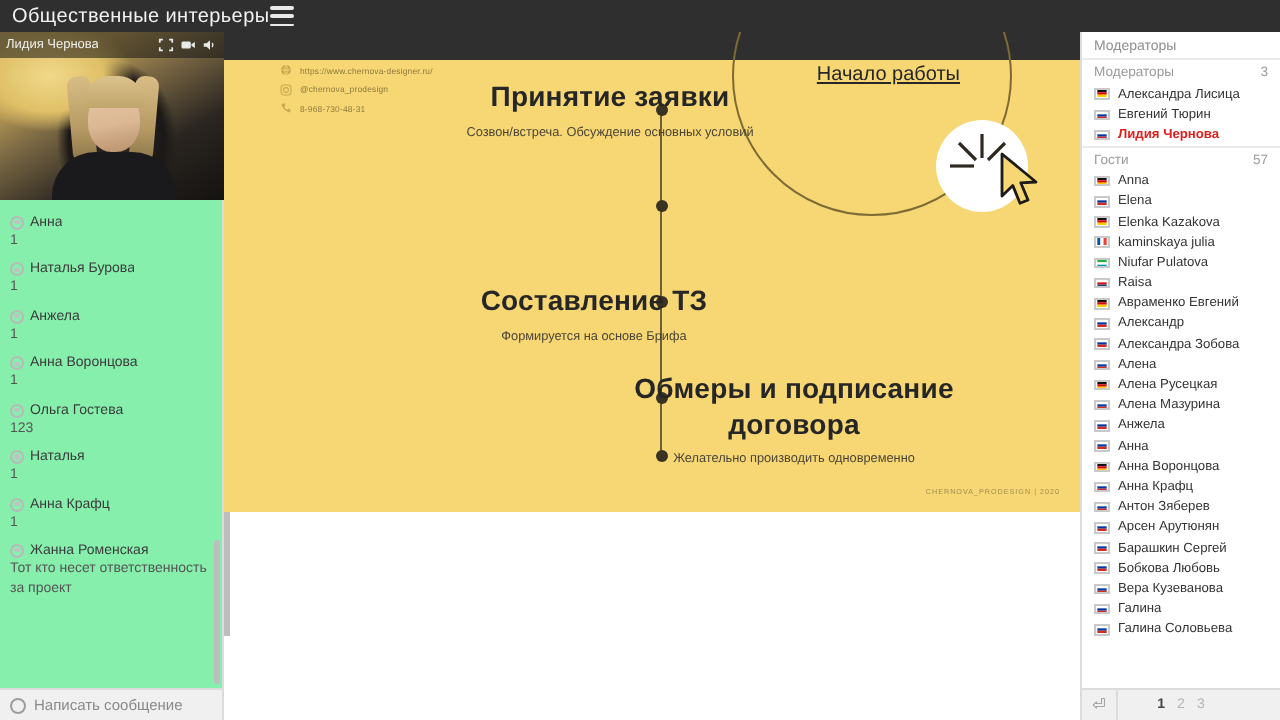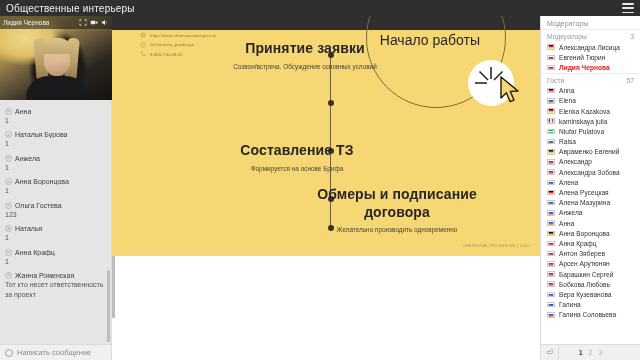--- a/index.html
+++ b/index.html
@@ -16,21 +16,21 @@
     flex-direction: column;
   }
 
   
   .topbar {
     height: 16px;
     background: #2f2f2f;
     color: #f2f2f2;
     display: flex;
     align-items: center;
-    justify-content: space-between;
+    justify-content: flex-start;
     padding: 0 6px;
     flex: 0 0 16px;
   }
   .topbar-title {
     font-size: 10px;
     letter-spacing: .2px;
     white-space: nowrap;
     overflow: hidden;
   }
   .hamburger {
@@ -49,21 +49,21 @@
     background: #fff;
   }
 
   
   .leftcol {
     width: 112px;
     flex: 0 0 112px;
     display: flex;
     flex-direction: column;
     border-right: 1px solid #dcdcdc;
-    background: #e5e5e5;
+    background: #86efac;
     min-height: 0;
   }
   .video {
     position: relative;
     width: 112px; height: 84px;
     flex: 0 0 84px;
     background: linear-gradient(160deg,#cfae5e 0%, #b9964c 30%, #2a2620 65%, #151311 100%);
     overflow: hidden;
   }
   .video-inner {
@@ -253,23 +253,24 @@
   .arc {
     position: absolute;
     right: 34px; top: -48px;
     width: 140px; height: 140px;
     border: 1.2px solid #7d6b35;
     border-radius: 50%;
   }
   .arc-label {
     position: absolute;
     right: 60px; top: 16px;
-    font-size: 14px;
+    font-size: 10px;
     color: #262626;
     white-space: nowrap;
+    text-decoration: underline;
   }
   .burst {
     position: absolute;
     right: 26px; top: 44px;
     width: 46px; height: 46px;
     border-radius: 50%;
     background: #ffffff;
   }
   .burst svg { position: absolute; inset: 0; }
 

